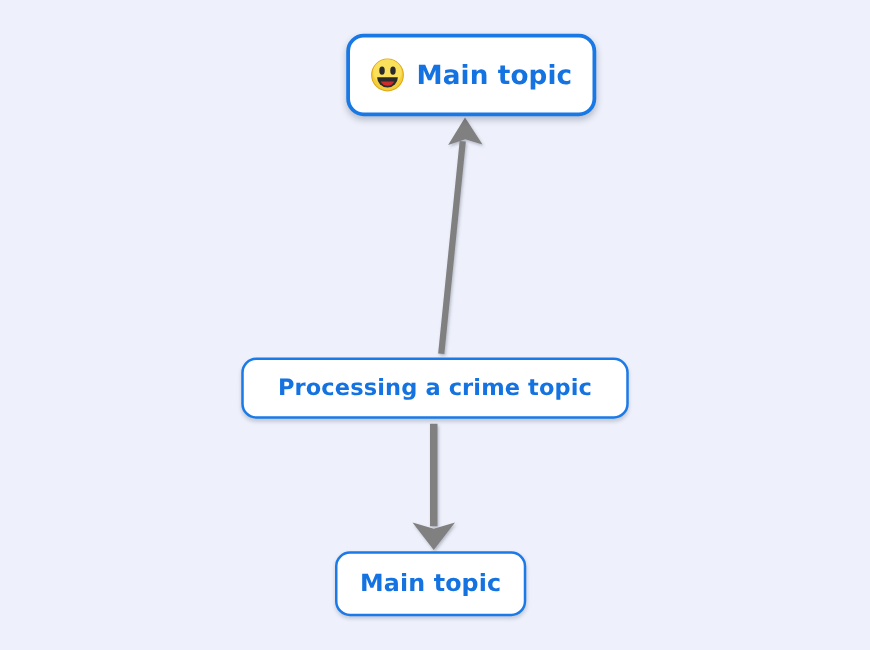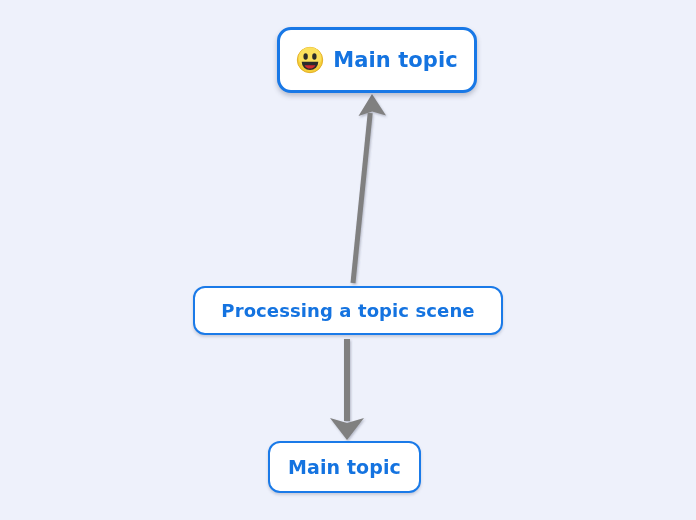--- a/index.html
+++ b/index.html
@@ -135,20 +135,20 @@
         <ellipse cx="22" cy="24" rx="5" ry="7.5" fill="#2b2b2b"></ellipse>
         <ellipse cx="42" cy="24" rx="5" ry="7.5" fill="#2b2b2b"></ellipse>
         <path d="M13 36 A19 19 0 0 0 51 36 Z" fill="#2b2b2b"></path>
         <path d="M19.5 44 A14 14 0 0 0 44.5 44 Z" fill="#cf2a2f"></path>
       </svg>
     </span>
     <span class="node-label">Main topic</span>
   </div>
 
   <div class="node" id="node-middle">
-    <span class="node-label">Processing a topic scene</span>
+    <span class="node-label">Processing a crime topic</span>
   </div>
 
   <div class="node" id="node-bottom">
     <span class="node-label">Main topic</span>
   </div>
 
 </div>
 
 </body></html>

